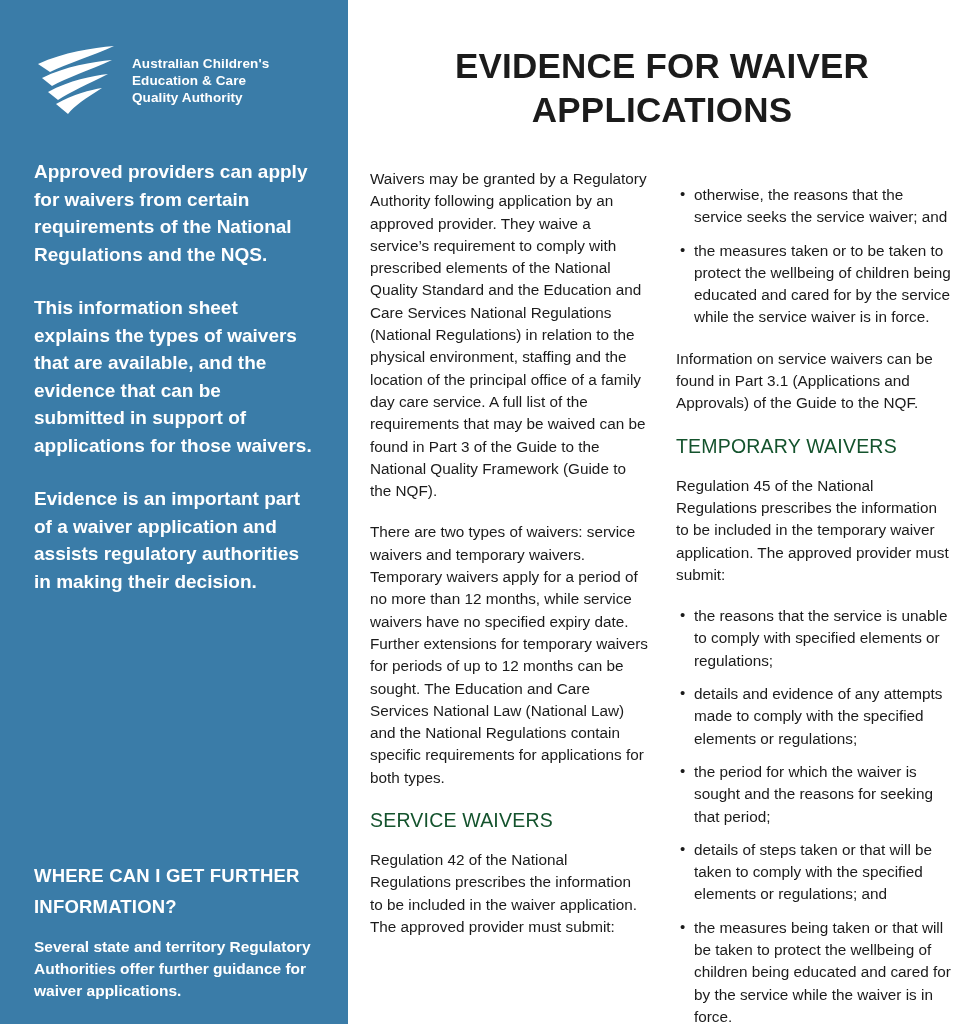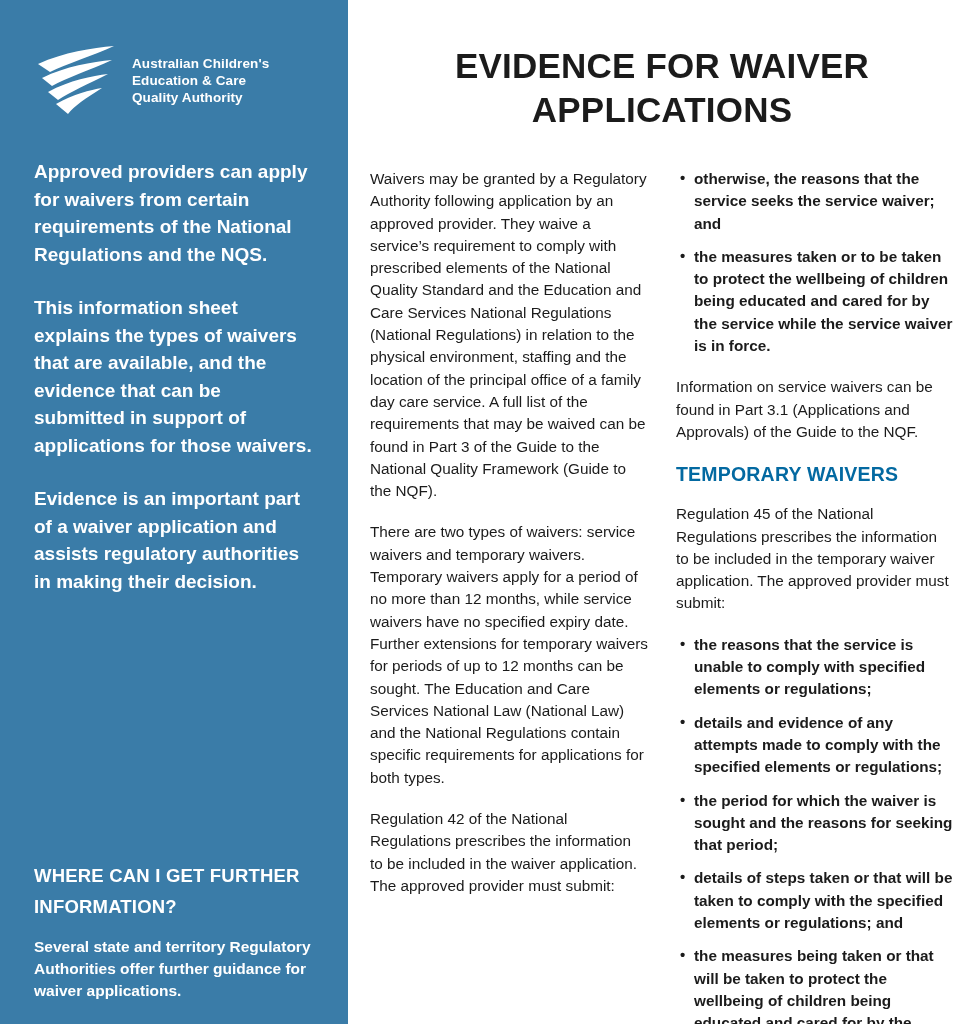--- a/index.html
+++ b/index.html
@@ -108,29 +108,28 @@
   .col p {
     margin: 0 0 19px 0;
     font-size: 15.3px;
     line-height: 22.3px;
     color: #1b1b1b;
   }
   h2.section-head {
     margin: 8px 0 16px 0;
     font-size: 19.5px;
     line-height: 25px;
-    font-weight: bold;
-    color: #0369a1;
+    font-weight: normal;
+    color: #14532d;
     letter-spacing: 0.2px;
   }
   ul.bullets {
-    margin: 0 0 19px 0;
+    margin: 16px 0 19px 0;
     padding: 0 0 0 18px;
     list-style: none;
-    font-weight: bold;
   }
   ul.bullets li {
     position: relative;
     font-size: 15.3px;
     line-height: 22.3px;
     color: #1b1b1b;
     margin-bottom: 11px;
   }
   ul.bullets li:before {
     content: "•";
@@ -180,20 +179,21 @@
 
   <main class="content">
 
     <h1 class="doc-title">EVIDENCE FOR WAIVER APPLICATIONS</h1>
 
     <div class="columns">
 
       <div class="col">
         <p>Waivers may be granted by a Regulatory Authority following application by an approved provider. They waive a service’s requirement to comply with prescribed elements of the National Quality Standard and the Education and Care Services National Regulations (National Regulations) in relation to the physical environment, staffing and the location of the principal office of a family day care service.  A full list of the requirements that may be waived can be found in Part 3 of the Guide to the National Quality Framework (Guide to the NQF).</p>
         <p>There are two types of waivers: service waivers and temporary waivers. Temporary waivers apply for a period of no more than 12 months, while service waivers have no specified expiry date. Further extensions for temporary waivers for periods of up to 12 months can be sought. The Education and Care Services National Law (National Law) and the National Regulations contain specific requirements for applications for both types.</p>
+        <h2 class="section-head">SERVICE WAIVERS</h2>
         <p>Regulation 42 of the National Regulations prescribes the information to be included in the waiver application. The approved provider must submit:</p>
       </div>
 
       <div class="col">
         <ul class="bullets">
           <li>otherwise, the reasons that the service seeks the service waiver; and</li>
           <li>the measures taken or to be taken to protect the wellbeing of children being educated and cared for by the service while the service waiver is in force.</li>
         </ul>
         <p>Information on service waivers can be found in Part 3.1 (Applications and Approvals) of the Guide to the NQF.</p>
         <h2 class="section-head">TEMPORARY WAIVERS</h2>

